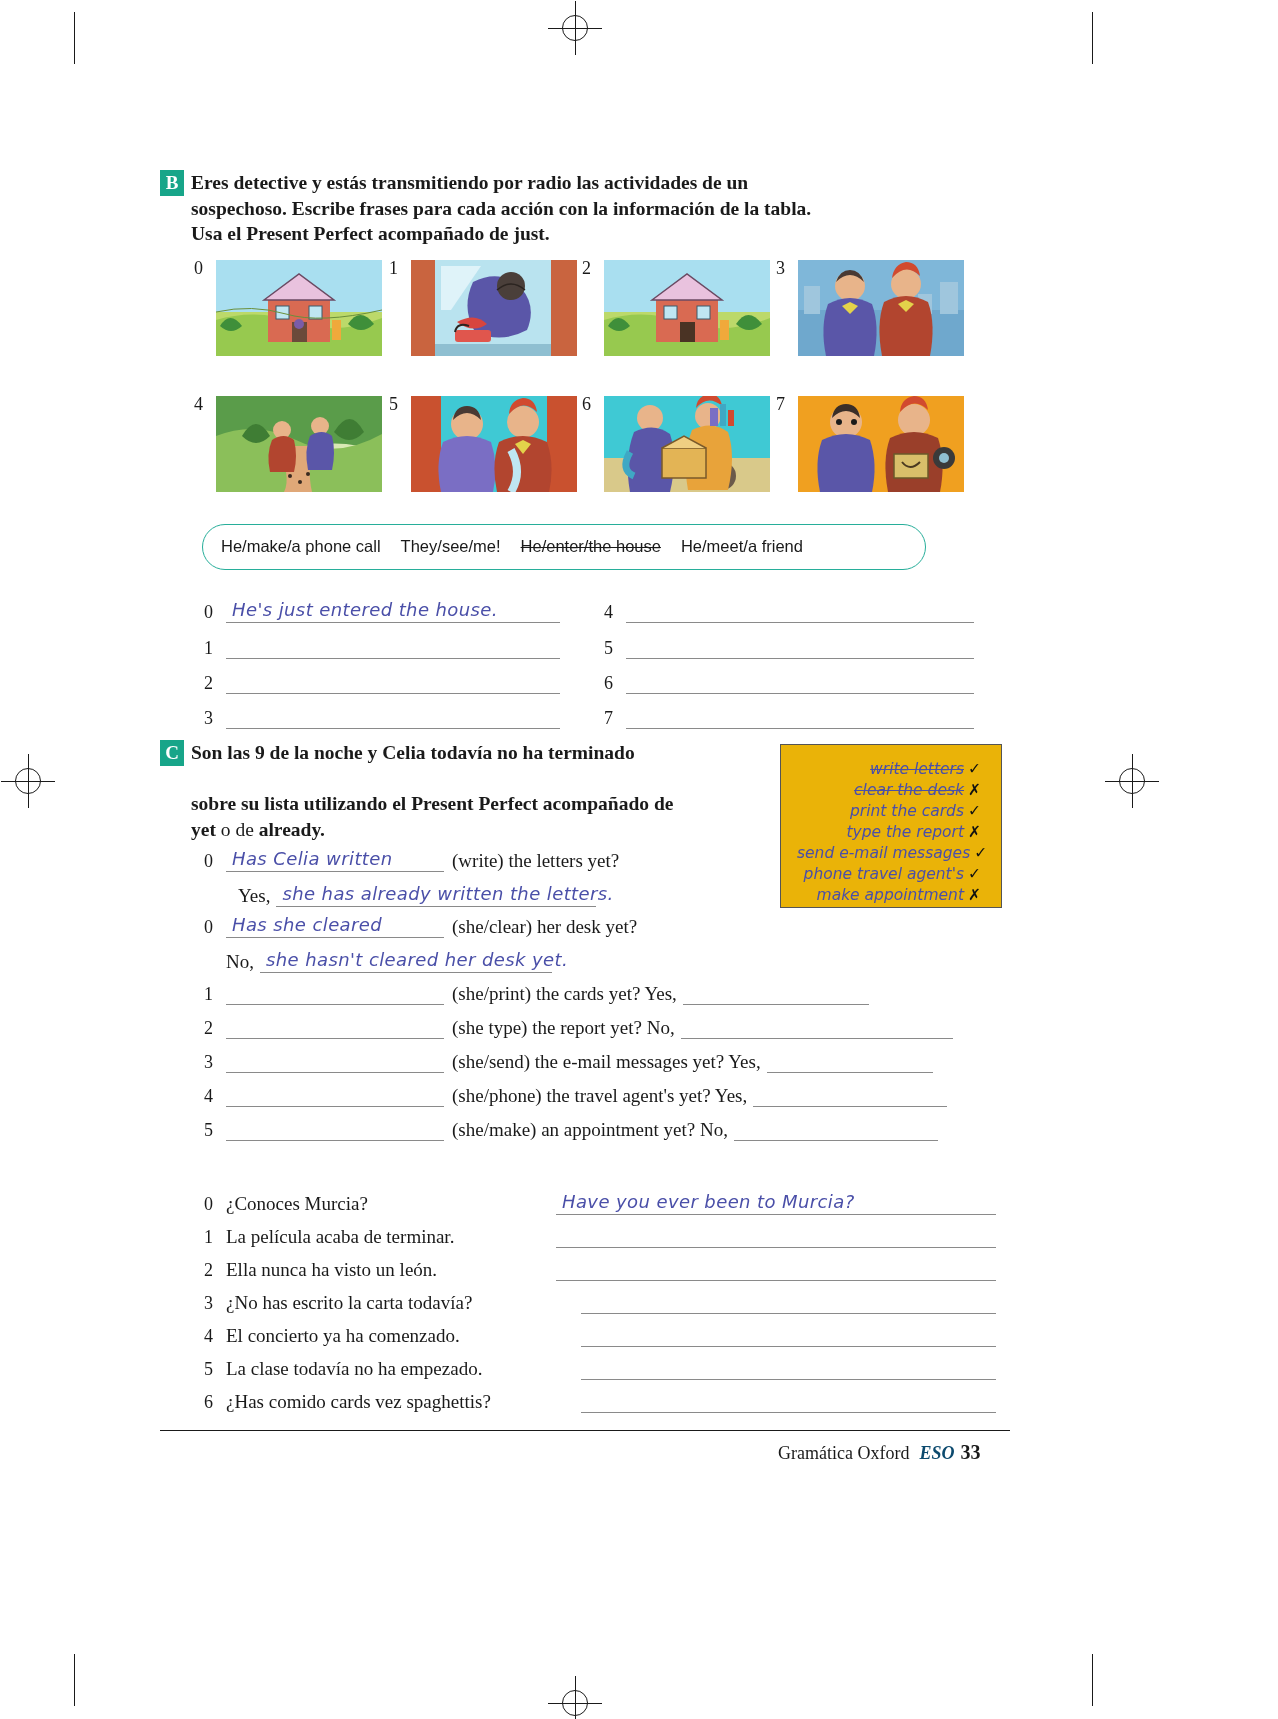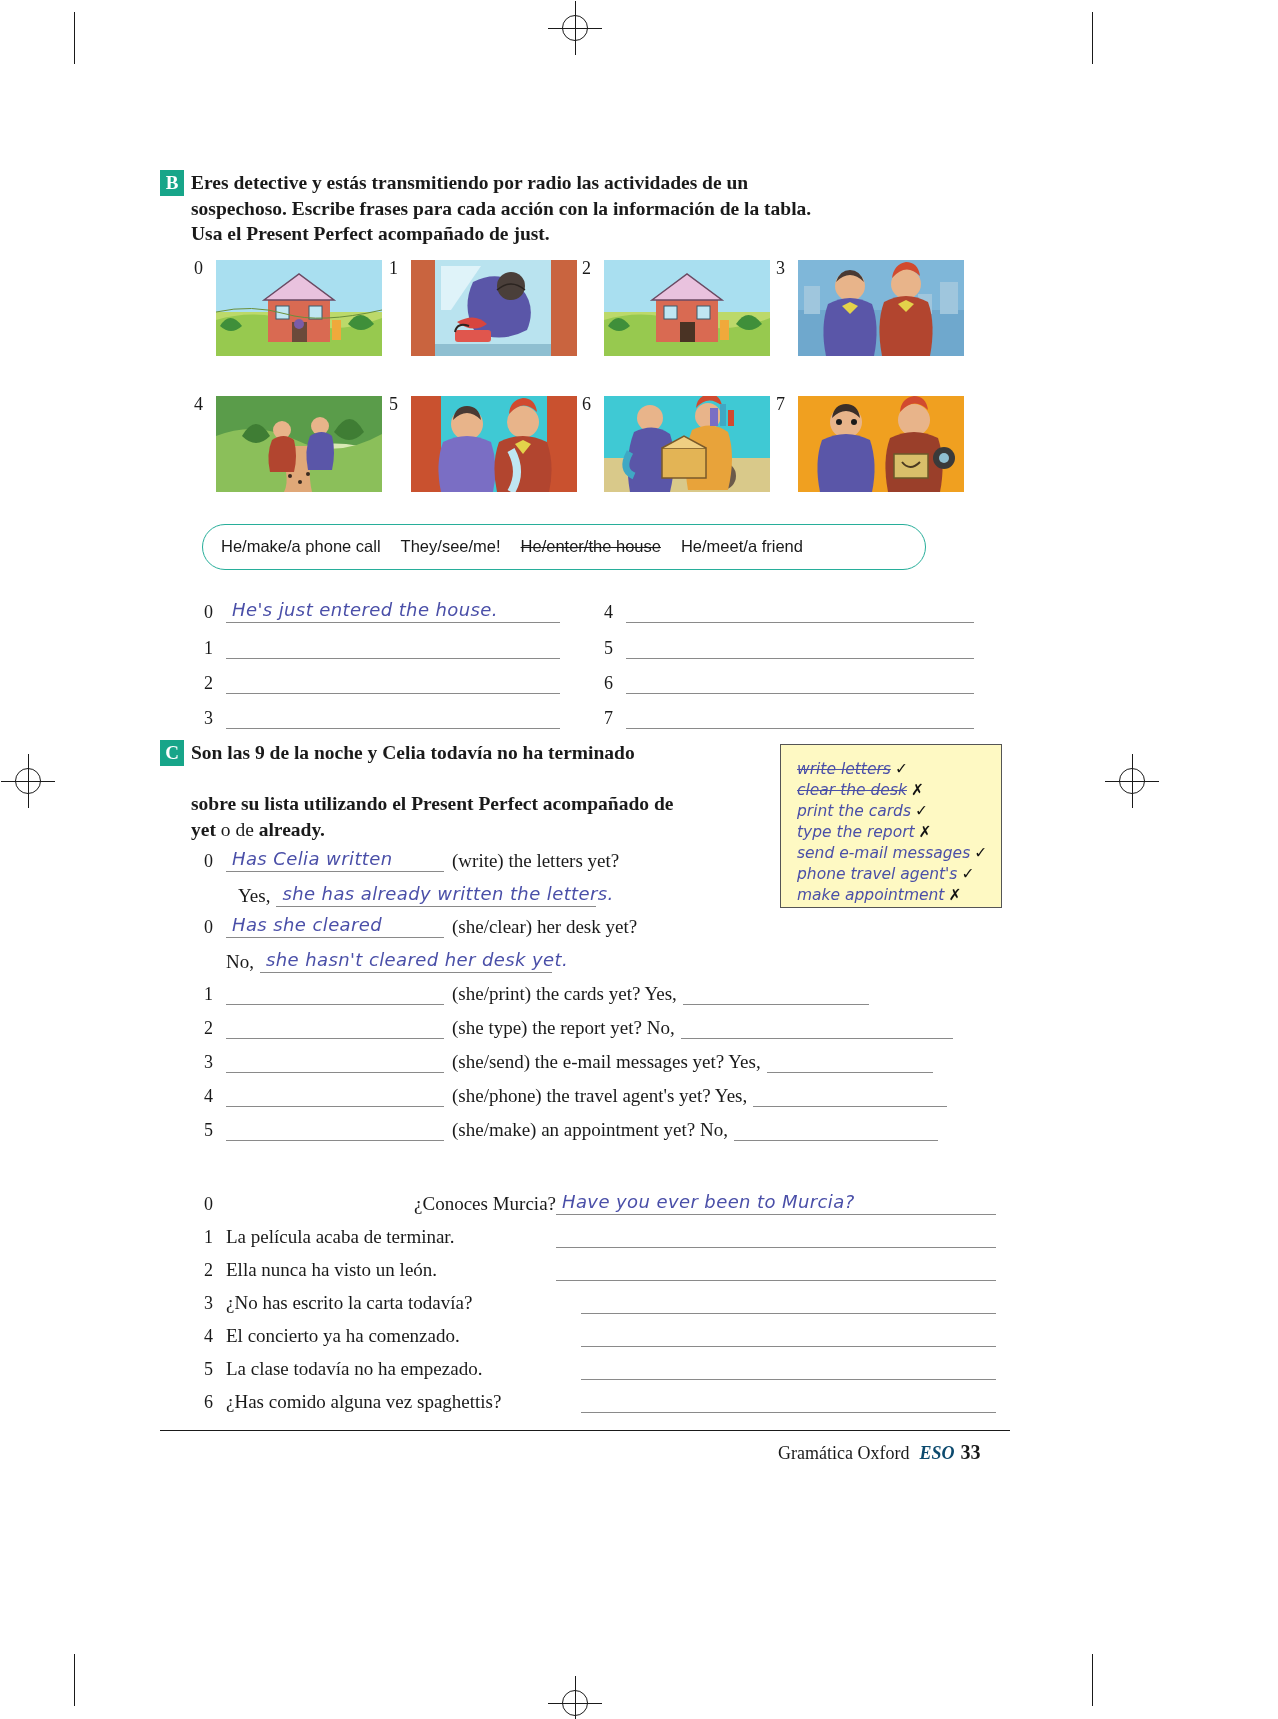--- a/index.html
+++ b/index.html
@@ -89,22 +89,23 @@
     letter-spacing:0.4px;
     position:absolute; left:6px; bottom:2px;
     white-space:nowrap;
   }
   .printed { font-size:19px; white-space:nowrap; }
 
   
   .checkbox-panel {
     position:absolute;
     border:1px solid #555555;
-    background:#fef9c3;
-    padding:14px 0 12px 16px;
+    background:#eab308;
+    padding:14px 20px 12px 16px;
+    text-align:right;
   }
   .chk-item {
     font-family:"DejaVu Sans", sans-serif;
     font-style:italic;
     color:#4a4fa8;
     font-size:15.5px;
     line-height:21px;
     white-space:nowrap;
   }
   .chk-item .txt.done { text-decoration:line-through; text-decoration-thickness:1px; }
@@ -457,21 +458,21 @@
   <div class="crow" style="left:204px;top:1118px;">
     <span class="anum">5</span>
     <span class="line" style="width:218px;"></span>
     <span class="mid">(she/make) an appointment yet? No,</span>
     <span class="line" style="width:204px;"></span>
   </div>
 
 
   <div class="drow" style="left:204px;top:1192px;width:800px;">
     <span class="anum">0</span>
-    <span class="es" style="width:330px;text-align:right;">¿Conoces Murcia?</span>
+    <span class="es" style="width:330px;">¿Conoces Murcia?</span>
     <span class="line" style="width:440px;">
         <span class="hw">Have you ever been to Murcia?</span>
       </span>
   </div>
   <div class="drow" style="left:204px;top:1225px;width:800px;">
     <span class="anum">1</span>
     <span class="es" style="width:330px;">La película acaba de terminar.</span>
     <span class="line" style="width:440px;">
         <span class="hw"></span>
       </span>
@@ -499,21 +500,21 @@
   </div>
   <div class="drow" style="left:204px;top:1357px;width:800px;">
     <span class="anum">5</span>
     <span class="es" style="width:355px;">La clase todavía no ha empezado.</span>
     <span class="line" style="width:415px;">
         <span class="hw"></span>
       </span>
   </div>
   <div class="drow" style="left:204px;top:1390px;width:800px;">
     <span class="anum">6</span>
-    <span class="es" style="width:355px;">¿Has comido alguna vez spaghettis?</span>
+    <span class="es" style="width:355px;">¿Has comido cards vez spaghettis?</span>
     <span class="line" style="width:415px;">
         <span class="hw"></span>
       </span>
   </div>
 
   <div class="footrule" style="left:160px;top:1430px;width:850px;"></div>
   <div class="foot" style="left:778px;top:1441px;">
     <span>Gramática Oxford</span><span class="eso">ESO</span><span class="pg">33</span>
   </div>
 

